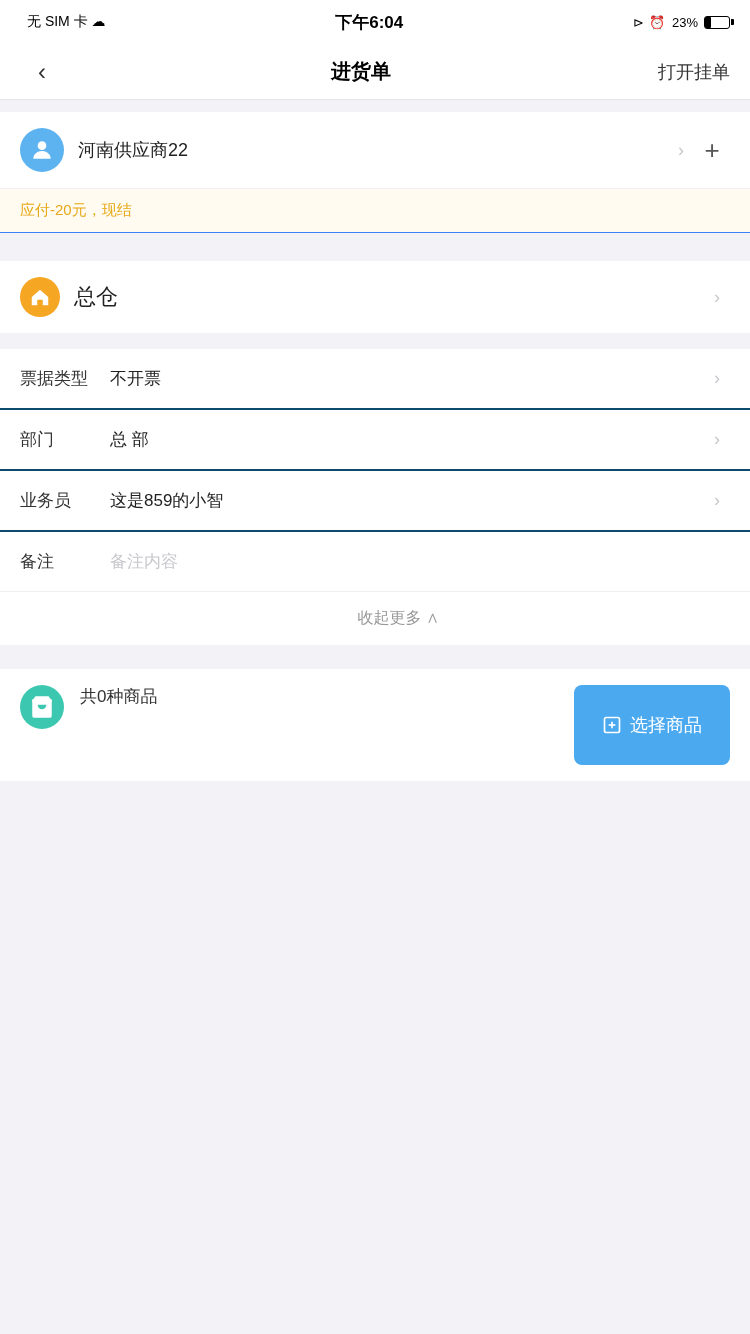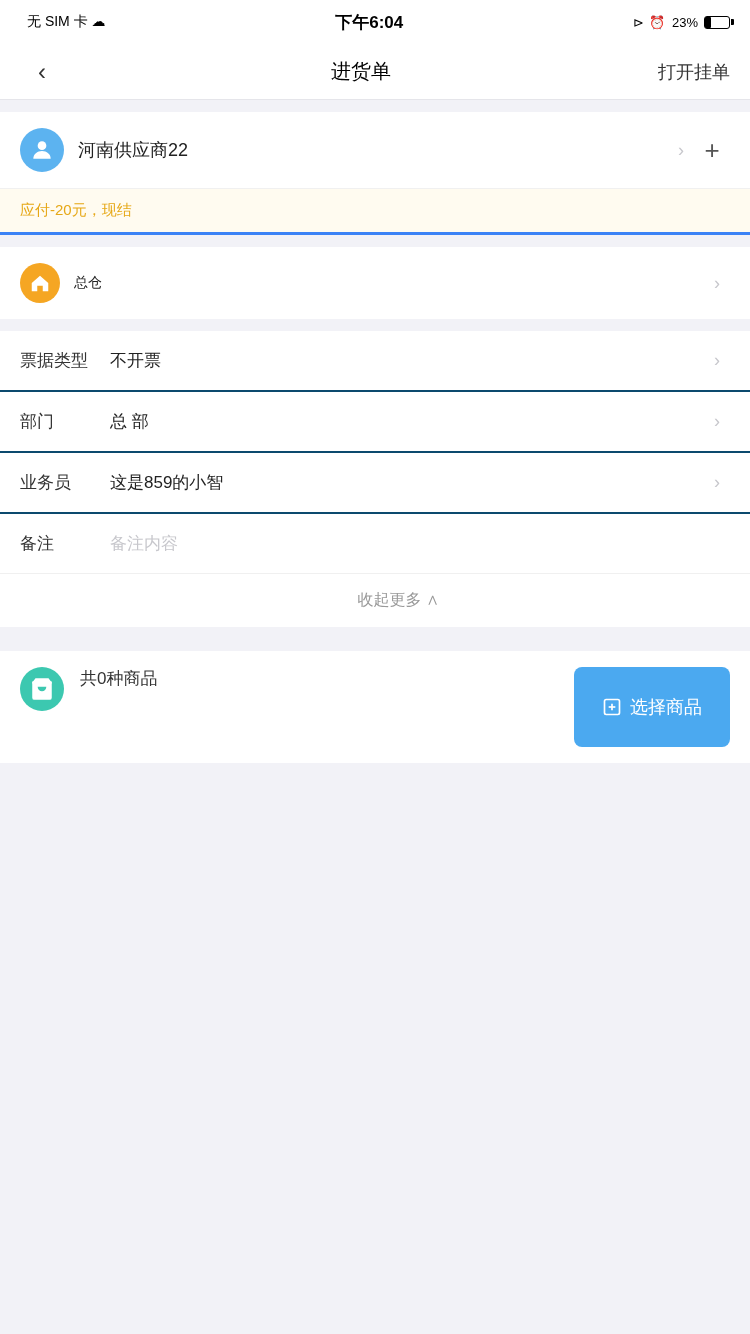--- a/index.html
+++ b/index.html
@@ -47,35 +47,35 @@
       align-items: center;
       justify-content: space-between;
       padding: 0 20px;
       border-bottom: 1px solid #e5e5ea;
     }
     .nav-back {
       font-size: 24px; color: #333; cursor: pointer;
       width: 44px; height: 44px; display: flex; align-items: center; justify-content: center;
     }
     .nav-title {
-      font-size: 20px; font-weight: 400; color: #000;
+      font-size: 20px; font-weight: 700; color: #000;
     }
     .nav-action {
       font-size: 18px; color: #333; font-weight: 500; cursor: pointer;
     }
 
     
     .section-divider {
       height: 12px; background: #f2f2f7;
     }
 
     
     .card-section {
       background: #0c4a6e;
-      margin-bottom: 0;
+      margin-bottom: 16px;
     }
 
     
     .supplier-row {
       display: flex;
       align-items: center;
       padding: 16px 20px;
       background: #fff;
       border-bottom: 1px solid #f0f0f0;
       cursor: pointer;
@@ -97,39 +97,39 @@
       font-size: 26px; color: #555; cursor: pointer;
       width: 36px; height: 36px; display: flex; align-items: center; justify-content: center;
     }
 
     
     .alert-banner {
       background: #fffbf0;
       padding: 12px 20px;
       font-size: 15px;
       color: #e6a817;
-      border-bottom: 3px solid #3b82f6;
+      border-bottom: 1px solid #3b82f6;
     }
 
     
     .warehouse-row {
       display: flex;
       align-items: center;
       padding: 16px 20px;
       background: #fff;
       cursor: pointer;
     }
     .warehouse-icon {
       width: 40px; height: 40px; border-radius: 50%;
       background: #f5a623;
       display: flex; align-items: center; justify-content: center;
       margin-right: 14px; flex-shrink: 0;
     }
     .warehouse-icon svg { width: 22px; height: 22px; fill: #fff; }
-    .warehouse-name { flex: 1; font-size: 14px; color: #222; }
+    .warehouse-name { flex: 1; font-size: 22px; color: #222; }
 
     
     .form-section {
       background: #fff;
       margin-top: 12px;
     }
     .form-row {
       display: flex;
       align-items: center;
       padding: 18px 20px;

